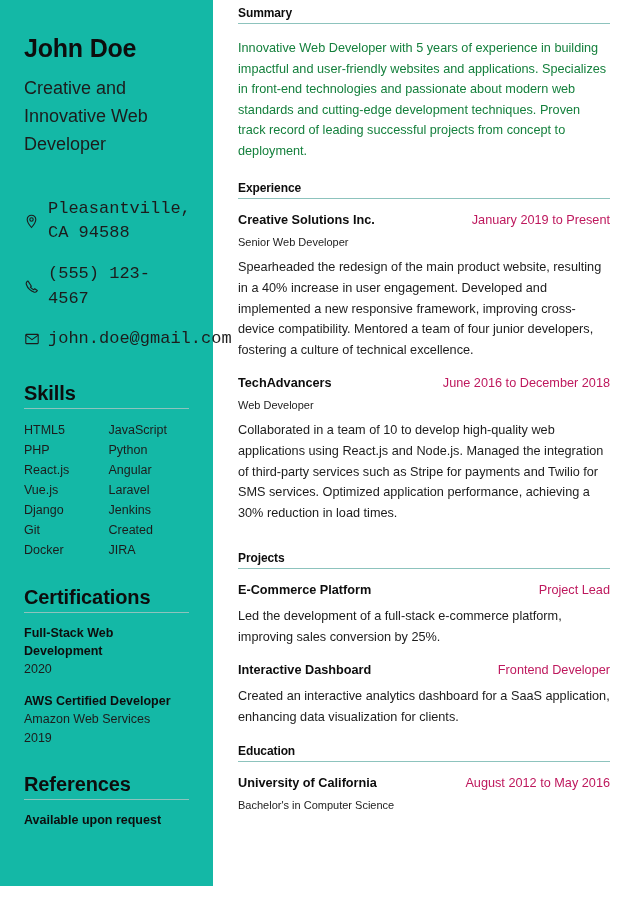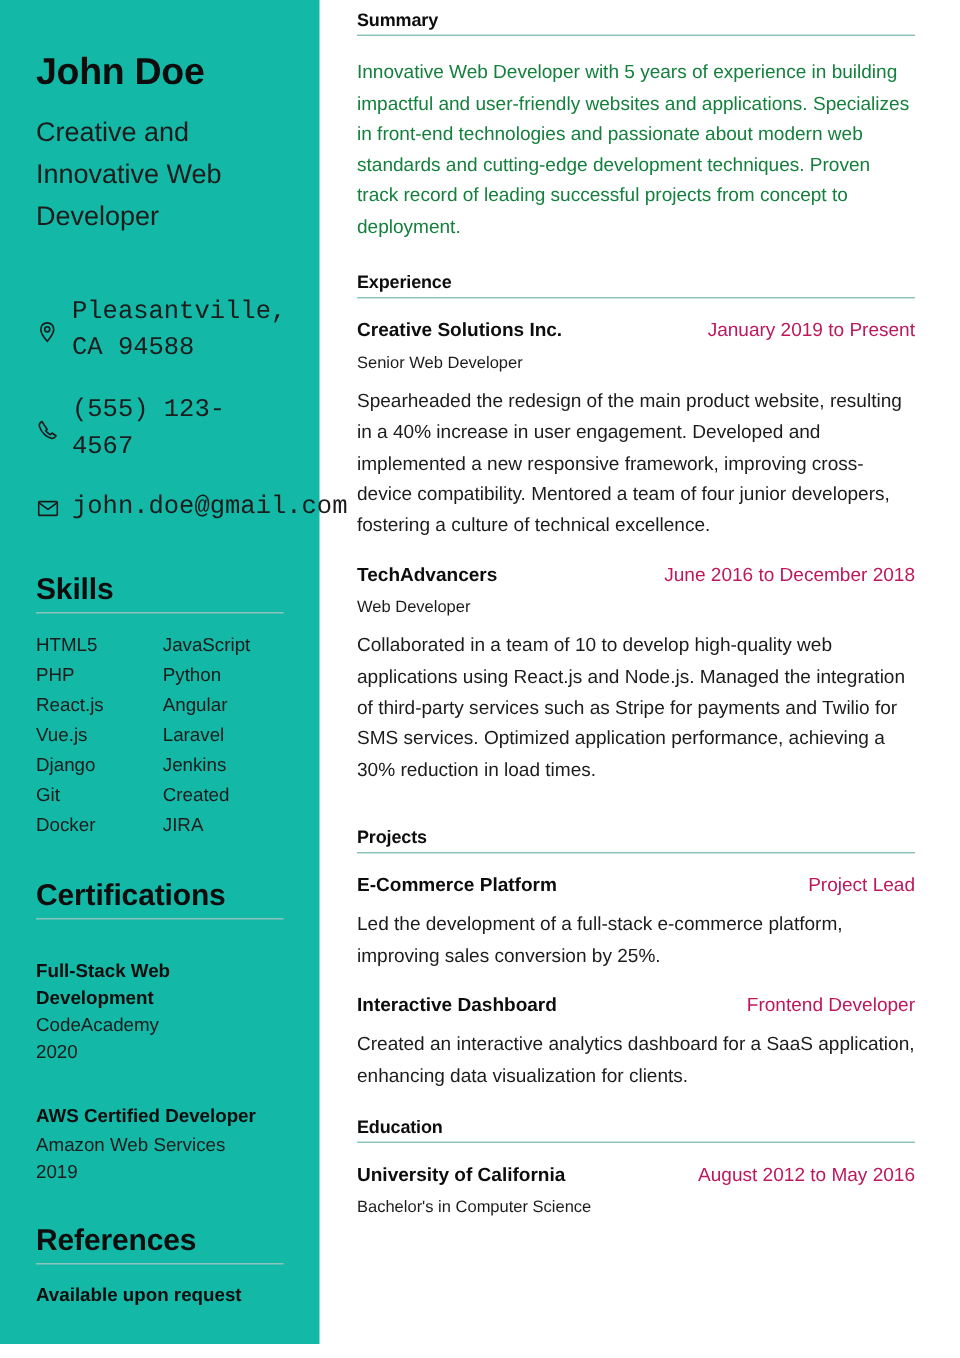--- a/index.html
+++ b/index.html
@@ -99,21 +99,20 @@
   }
 
   .cert-block { margin-bottom: 14px; }
   .cert-block:last-child { margin-bottom: 0; }
 
   .cert-title {
     font-size: 12.5px;
     font-weight: bold;
     line-height: 1.45;
     color: #0d0d0d;
-    margin-top: 25px;
   }
   .cert-org, .cert-year {
     font-size: 12.5px;
     line-height: 1.45;
     color: #1c1c1c;
   }
 
   .ref-text {
     font-size: 12.5px;
     font-weight: bold;
@@ -247,21 +246,20 @@
         <span class="skill-item">Docker</span>
         <span class="skill-item">JIRA</span>
       </div>
     </section>
 
     <section class="side-section">
       <h2 class="side-heading">Certifications</h2>
 
       <div class="cert-block">
         <div class="cert-title">Full-Stack Web Development</div>
-        <div class="cert-org">CodeAcademy</div>
         <div class="cert-year">2020</div>
       </div>
 
       <div class="cert-block">
         <div class="cert-title">AWS Certified Developer</div>
         <div class="cert-org">Amazon Web Services</div>
         <div class="cert-year">2019</div>
       </div>
     </section>
 

